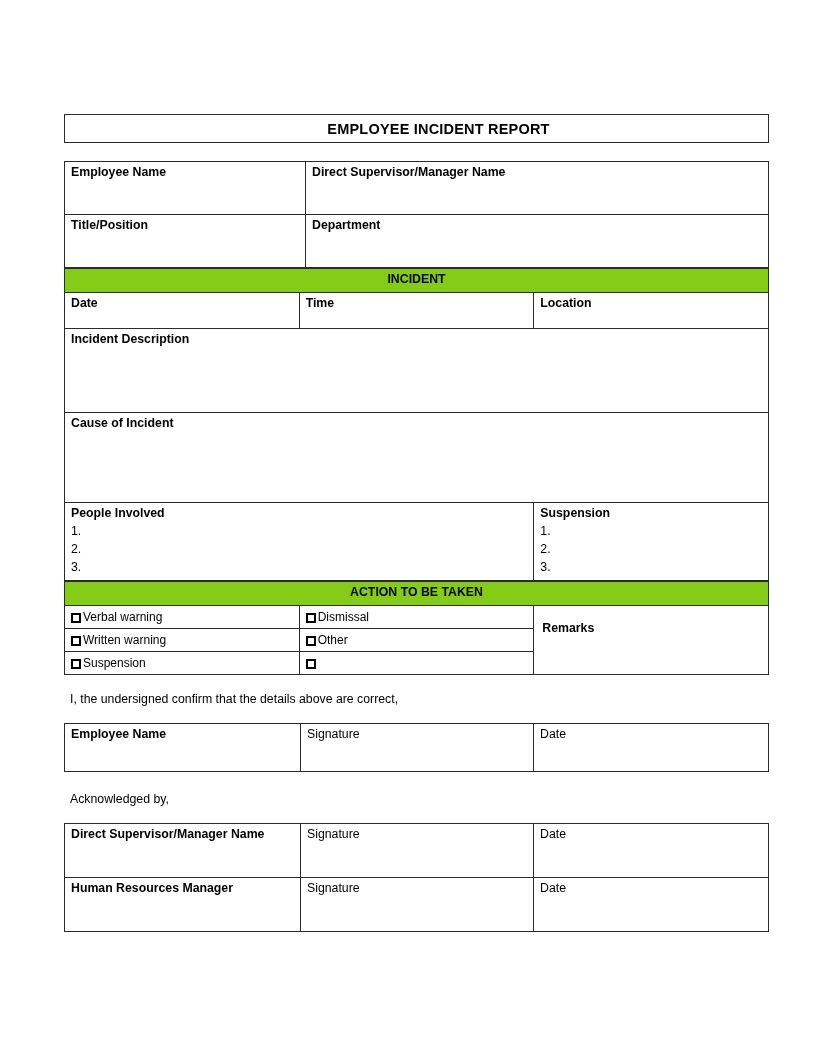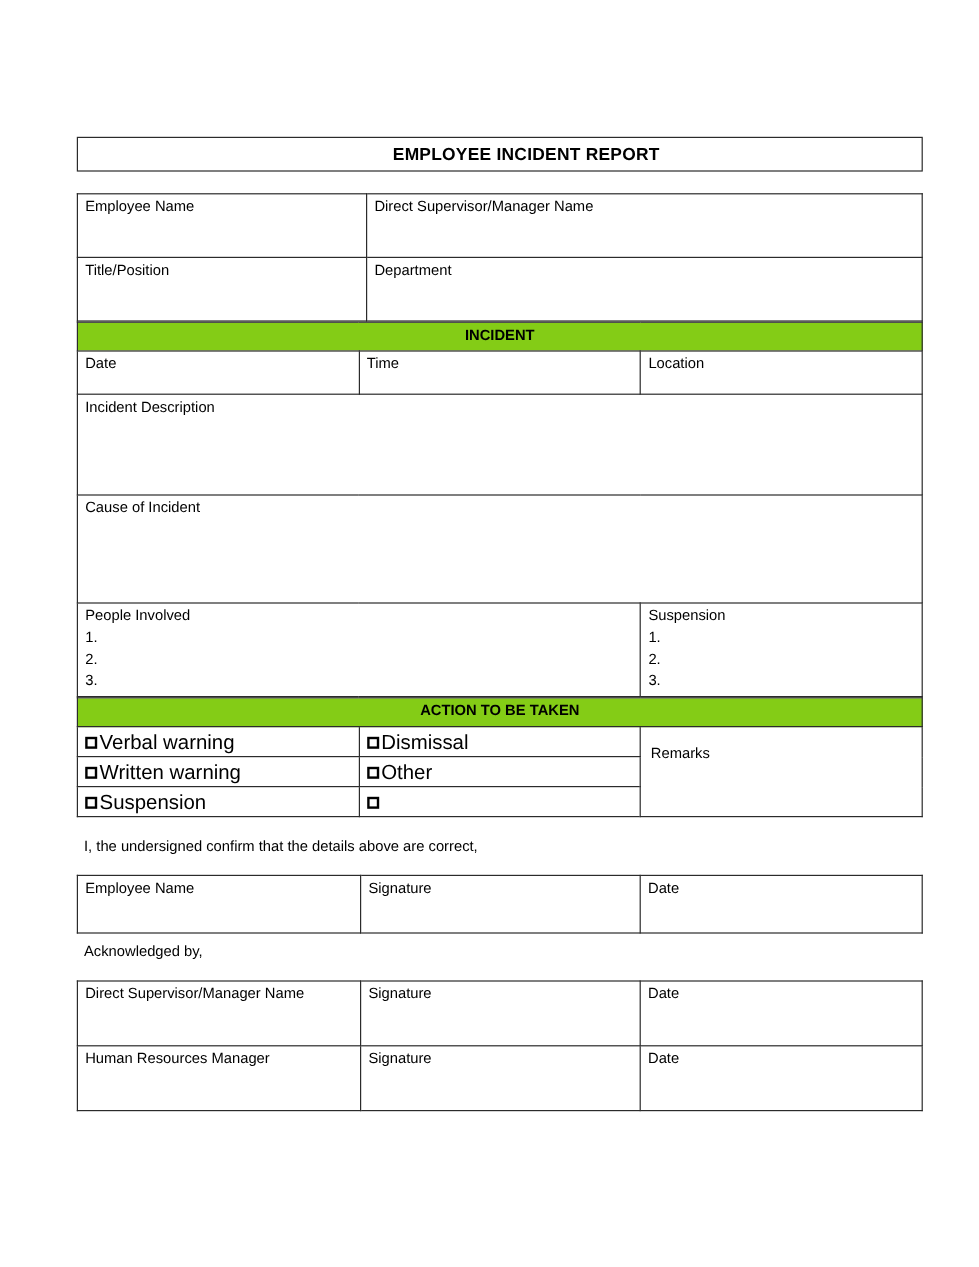--- a/index.html
+++ b/index.html
@@ -46,21 +46,21 @@
     width: 100%;
     table-layout: fixed;
   }
   table.form td {
     border: 1.2px solid #2b2b2b;
     vertical-align: top;
     padding: 3px 0 0 6px;
     font-size: 12.3px;
     line-height: 1.3;
   }
-  .lbl-bold { font-weight: normal; }
+  .lbl-bold { font-weight: bold; }
   .lbl-reg  { font-weight: normal; }
 
   .band {
     background: #84cc16;
     text-align: center;
     font-weight: bold;
     font-size: 12.3px;
     padding: 3px 0 4px 0 !important;
     vertical-align: middle !important;
   }
@@ -104,29 +104,29 @@
   }
   .checkbox {
     display: inline-block;
     width: 10px;
     height: 10px;
     border: 2px solid #000000;
     background: #ffffff;
     flex: 0 0 auto;
     margin-right: 1px;
   }
-  .chk-label { font-size: 17px; }
+  .chk-label { font-size: 12px; }
 
   
   .statement {
     font-size: 12.3px;
     padding-left: 6px;
   }
   .st-1 { margin-top: 17px; }
-  .st-2 { margin-top: 8px; }
+  .st-2 { margin-top: 20px; }
 
   
   .t-sign { margin-top: 17px; }
   .t-sign td { height: 48px; }
   .t-sign2 { margin-top: 17px; }
   .t-sign2 td { height: 54px; }
 </style>
 </head>
 <body>
 

